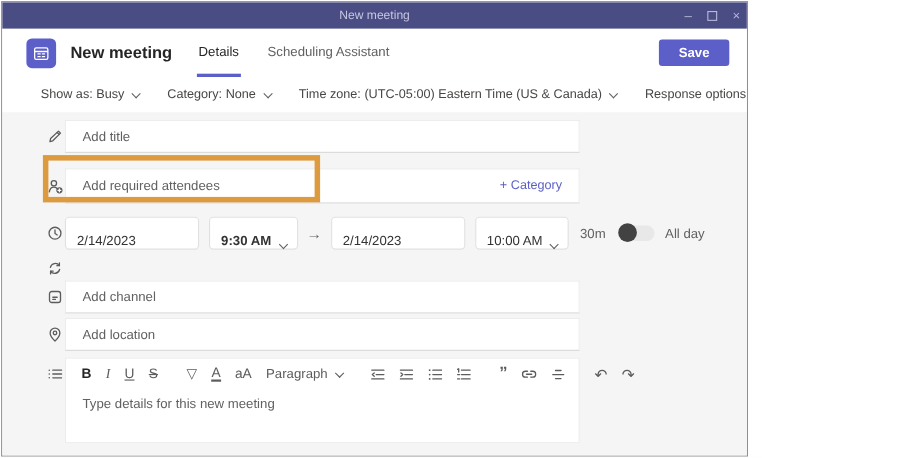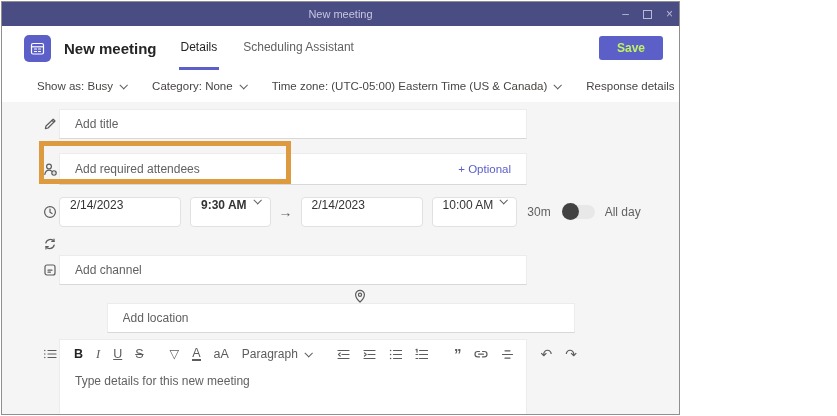--- a/index.html
+++ b/index.html
@@ -18,33 +18,33 @@
   .tb-btn{ cursor:default; font-size:12px; line-height:1; }
   .tb-max{ width:9px; height:9px; border:1px solid #B9B9D9; display:inline-block; }
   
   .header{ height:44px; background:#fff; display:flex; align-items:center; padding:0 16px 0 22px; }
   .app-icon{ width:27px; height:27px; border-radius:5px; background:#5B5FC7; display:flex; align-items:center; justify-content:center; margin-right:13px; flex:none;}
   .page-title{ font-size:15px; font-weight:bold; color:#252525; margin-right:22px; white-space:nowrap;}
   .tabs{ display:flex; align-items:stretch; height:44px; }
   .tab{ display:flex; align-items:center; padding:0 2px; margin-right:22px; font-size:12px; color:#616161; border-bottom:3px solid transparent; cursor:pointer;}
   .tab.active{ color:#252525; border-bottom-color:#5B5FC7; }
   .spacer{ flex:1; }
-  .save-btn{ background:#5B5FC7; color:#bef264; font-size:12px; font-weight:bold; border:none; border-radius:3px; padding:5px 18px; cursor:pointer; font-family:inherit;}
+  .save-btn{ background:#5B5FC7; color:#ffffff; font-size:12px; font-weight:bold; border:none; border-radius:3px; padding:5px 18px; cursor:pointer; font-family:inherit;}
   
   .options{ height:32px; background:#fff; display:flex; align-items:center; padding-left:35px; font-size:11.5px; color:#484644;}
   .opt{ display:flex; align-items:center; margin-right:26px; cursor:pointer; white-space:nowrap;}
   .chev{ display:inline-block; width:6px; height:6px; border-right:1.4px solid #616161; border-bottom:1.4px solid #616161; transform:rotate(45deg) translateY(-1px); margin-left:7px; flex:none;}
   
   .body{ position:relative; background:#F5F5F5; height:314px; overflow:hidden; }
   .row{ display:flex; align-items:center; }
   .icon-cell{ width:57px; padding-left:41px; flex:none; color:#5C5C5C; display:flex; align-items:center;}
   .field{ width:468px; height:30px; background:#fff; border:1px solid #ECECEC; border-bottom-color:#D8D8D8; display:flex; align-items:center; padding:0 15px; font-size:12px;}
   .field input{ border:none; outline:none; flex:1; font-size:12px; font-family:inherit; color:#3b82f6; background:transparent;}
   .field input::placeholder{ color:#616161; opacity:1; }
-  .pill{ background:#fff; border:1px solid #E1E1E1; border-radius:4px; height:30px; display:flex; align-items:flex-start; padding:0 10px; font-size:12px; color:#333;}
+  .pill{ background:#fff; border:1px solid #E1E1E1; border-radius:4px; height:30px; display:flex; align-items:flex-end; padding:0 10px; font-size:12px; color:#333;}
   .pill input{ border:none; outline:none; width:90px; font-size:12px; font-family:inherit; color:#333; background:transparent;}
   .optional{ color:#5B5FC7; font-size:11.5px; cursor:pointer; white-space:nowrap;}
   .gray-txt{ color:#616161; font-size:12px; }
   .arrow{ color:#616161; font-size:14px; margin:0 8px; }
   .toggle{ position:relative; width:32px; height:14px; background:#E8E8E8; border-radius:8px; margin:0 10px 0 12px; cursor:pointer; flex:none;}
   .toggle .knob{ position:absolute; left:-1px; top:-2px; width:17px; height:17px; border-radius:50%; background:#424242; }
   
   .hl-box{ position:absolute; left:37px; top:39px; width:252px; height:43px; border:5px solid #DD9A3E; z-index:5; pointer-events:none;}
   
   .editor{ width:468px; background:#fff; border:1px solid #ECECEC; height:78px; }
@@ -100,21 +100,21 @@
     </div>
     <div class="opt">
       <span>Category: None</span>
         <span class="chev"></span>
     </div>
     <div class="opt">
       <span>Time zone: (UTC-05:00) Eastern Time (US &amp; Canada)</span>
         <span class="chev"></span>
     </div>
     <div class="opt">
-      <span>Response details</span>
+      <span>Response options</span>
         <span class="chev"></span>
     </div>
     <div class="opt">
       <span>Require registration: None</span>
     </div>
   </div>
 
   <div class="body">
 
     <div class="hl-box"></div>
@@ -135,21 +135,21 @@
       <div class="icon-cell">
         <svg class="mini" width="15" height="15" viewBox="0 0 15 15">
           <circle cx="6" cy="4.6" r="2.4"></circle>
           <path d="M1.8 12.5c.5-2.9 2.1-4.4 4.2-4.4 1 0 1.9.3 2.6 1"></path>
           <circle cx="11" cy="11" r="2.8" fill="#5C5C5C" stroke="none"></circle>
           <path d="M11 9.7v2.6M9.7 11h2.6" stroke="#fff"></path>
         </svg>
       </div>
       <div class="field" style="height:32px;">
         <input placeholder="Add required attendees" style="">
-        <span class="optional">+ Optional</span>
+        <span class="optional">+ Category</span>
       </div>
     </div>
 
     <div class="row" style="margin-top:12px;">
       <div class="icon-cell">
         <svg class="mini" width="14" height="14" viewBox="0 0 14 14">
           <circle cx="7" cy="7" r="5.4"></circle>
             <path d="M7 4v3.2l2 1.4"></path>
         </svg>
       </div>
@@ -191,21 +191,21 @@
         <svg class="mini" width="14" height="14" viewBox="0 0 14 14">
           <rect x="2" y="2" width="10" height="10" rx="2"></rect>
             <path d="M5 7.2h4M5 9.2h2.4"></path>
         </svg>
       </div>
       <div class="field">
         <input placeholder="Add channel" style="">
       </div>
     </div>
 
-    <div class="row" style="margin-top:4px;flex-direction:column;">
+    <div class="row" style="margin-top:4px;">
       <div class="icon-cell">
         <svg class="mini" width="14" height="14" viewBox="0 0 14 14">
           <path d="M7 1.3a4.4 4.4 0 00-4.4 4.4C2.6 9 7 13 7 13s4.4-4 4.4-7.3A4.4 4.4 0 007 1.3z"></path>
           <circle cx="7" cy="5.7" r="1.6"></circle>
         </svg>
       </div>
       <div class="field">
         <input placeholder="Add location" style="">
       </div>
     </div>

